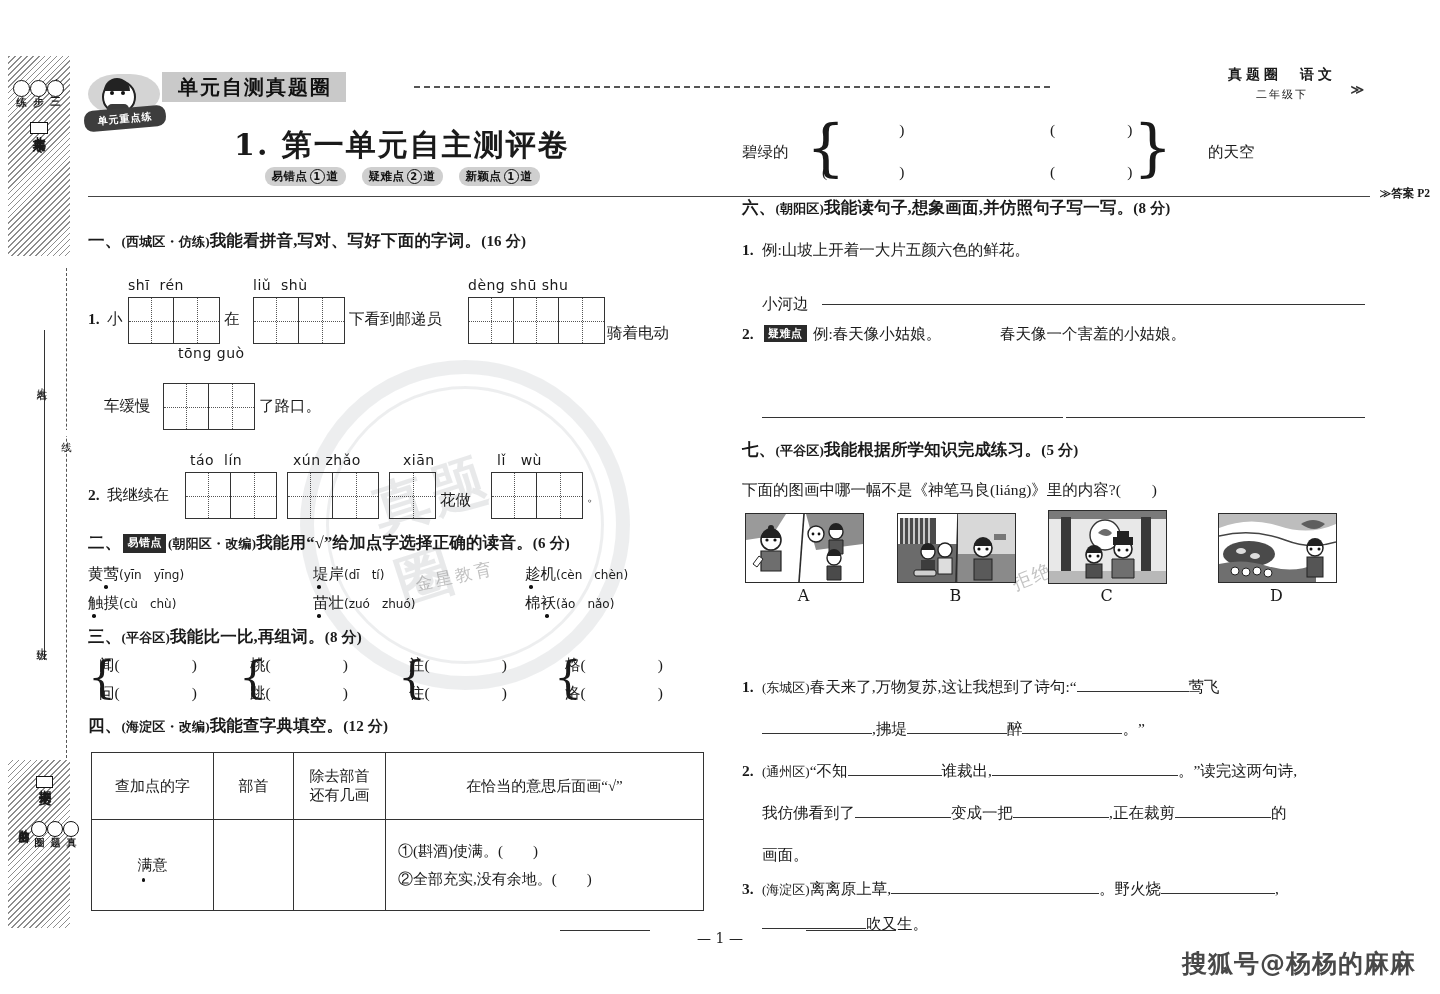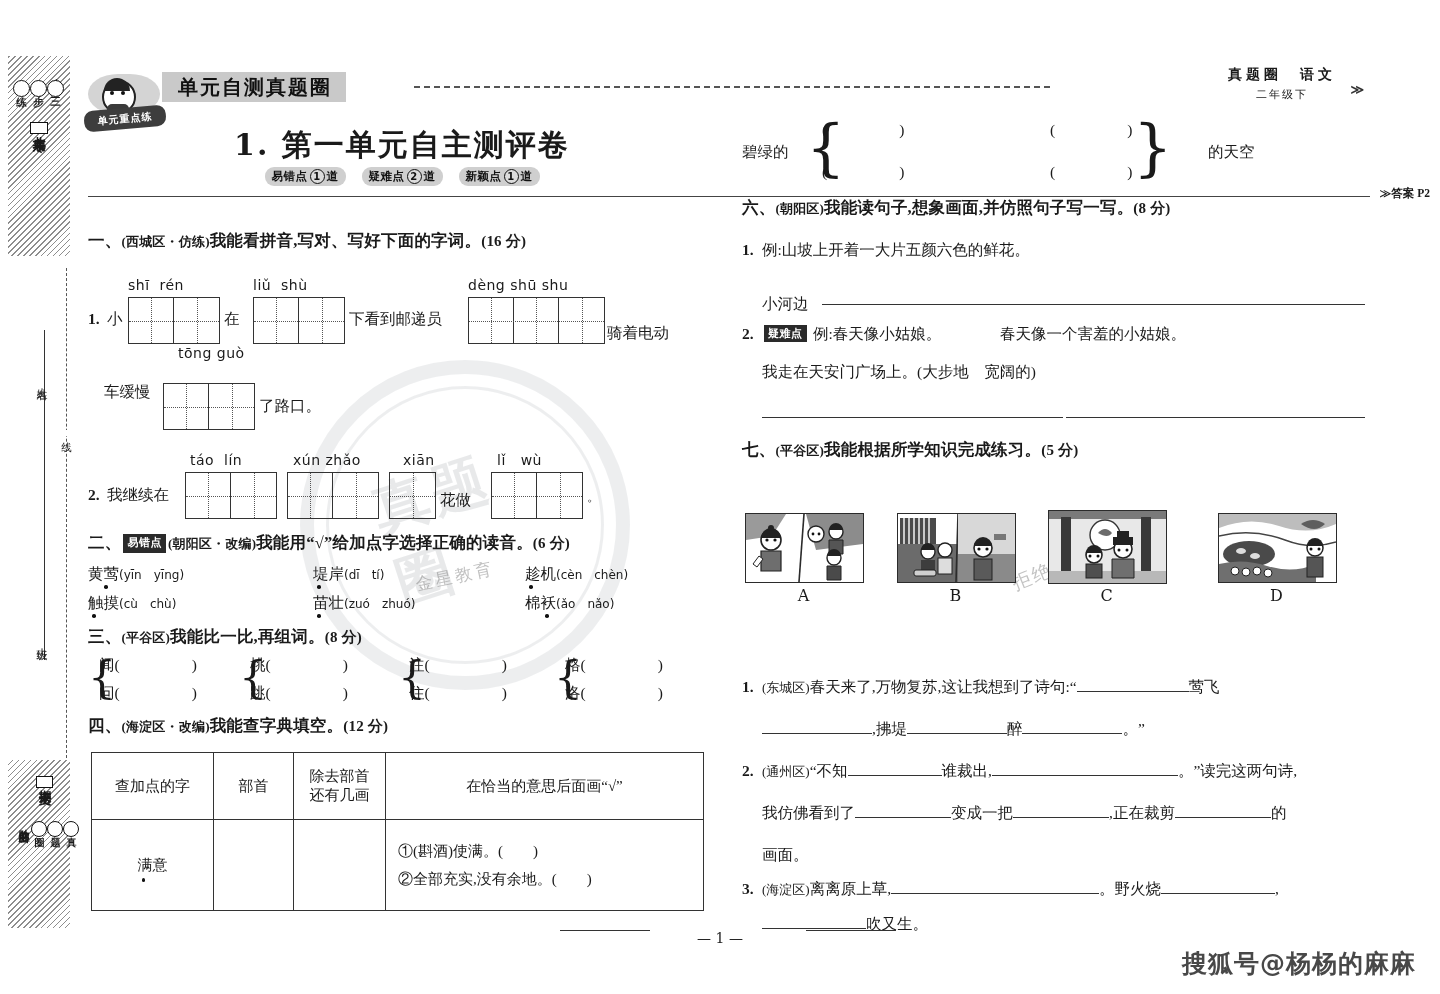--- a/index.html
+++ b/index.html
@@ -322,21 +322,21 @@
     </div>
   <div class="body-txt" style="left:349px;top:307px;">下看到邮递员</div>
   <div class="grid" style="left:468px;top:297px;">
       <div class="cell"></div>
       <div class="cell"></div>
       <div class="cell"></div>
     </div>
   <div class="body-txt" style="left:607px;top:307px;margin-top:14px;">骑着电动</div>
 
   <div class="py" style="left:178px;top:345px;"><span>tōng</span>&nbsp;<span>guò</span></div>
-  <div class="body-txt" style="left:104px;top:380px;">车缓慢</div>
+  <div class="body-txt" style="left:104px;top:394px;">车缓慢</div>
   <div class="grid" style="left:163px;top:383px;">
       <div class="cell"></div>
       <div class="cell"></div>
     </div>
   <div class="body-txt" style="left:259px;top:394px;">了路口。</div>
 
   <div class="py" style="left:190px;top:452px;"><span>táo</span>&nbsp;&nbsp;<span>lín</span></div>
   <div class="py" style="left:293px;top:452px;"><span>xún</span>&nbsp;<span>zhǎo</span></div>
   <div class="py" style="left:403px;top:452px;"><span>xiān</span></div>
   <div class="py" style="left:497px;top:452px;"><span>lǐ</span>&nbsp;&nbsp;&nbsp;<span>wù</span></div>
@@ -450,27 +450,27 @@
 
   <div class="body-txt" style="left:742px;top:238px;font-weight:bold;">1.</div>
   <div class="body-txt" style="left:762px;top:238px;">例:山坡上开着一大片五颜六色的鲜花。</div>
   <div class="body-txt" style="left:762px;top:292px;">小河边</div>
   <div class="uline" style="left:822px;top:304px;width:543px;"></div>
 
   <div class="body-txt" style="left:742px;top:322px;font-weight:bold;">2.</div>
   <span class="tag" style="position:absolute;left:762px;top:325px;">疑难点</span>
   <div class="body-txt" style="left:813px;top:322px;">例:春天像小姑娘。</div>
   <div class="body-txt" style="left:1000px;top:322px;">春天像一个害羞的小姑娘。</div>
-  <div class="body-txt" style="left:762px;top:360px;">我走在天安门广场上。(大步地　宽阔的)</div>
   <div class="uline" style="left:762px;top:417px;width:301px;"></div>
   <div class="uline" style="left:1066px;top:417px;width:299px;"></div>
 
   <div class="q" style="left:742px;top:438px;">
     <span>七、</span><span class="dist">(平谷区)</span><span>我能根据所学知识完成练习。</span><span class="pts">(5 分)</span>
   </div>
+  <div class="body-txt" style="left:742px;top:478px;">下面的图画中哪一幅不是《神笔马良(liáng)》里的内容?(　　)</div>
 
   <div class="pic" style="left:745px;top:513px;width:117px;height:68px;">
     <svg width="117" height="68" viewBox="0 0 117 68">
       <rect x="0" y="0" width="117" height="68" fill="#ffffff"></rect>
       <path d="M0 0 L40 0 L26 22 L0 26 Z" fill="#9a9a9a"></path>
       <path d="M60 0 L117 0 L117 30 L70 36 Z" fill="#8c8c8c"></path>
       <line x1="58" y1="0" x2="53" y2="68" stroke="#2b2b2b" stroke-width="1.6"></line>
       <circle cx="25" cy="26" r="10" fill="#fff" stroke="#222" stroke-width="1.6"></circle>
       <path d="M15 24 a10 10 0 0 1 20 0 z" fill="#222"></path>
       <circle cx="25" cy="14" r="3" fill="#222"></circle>

